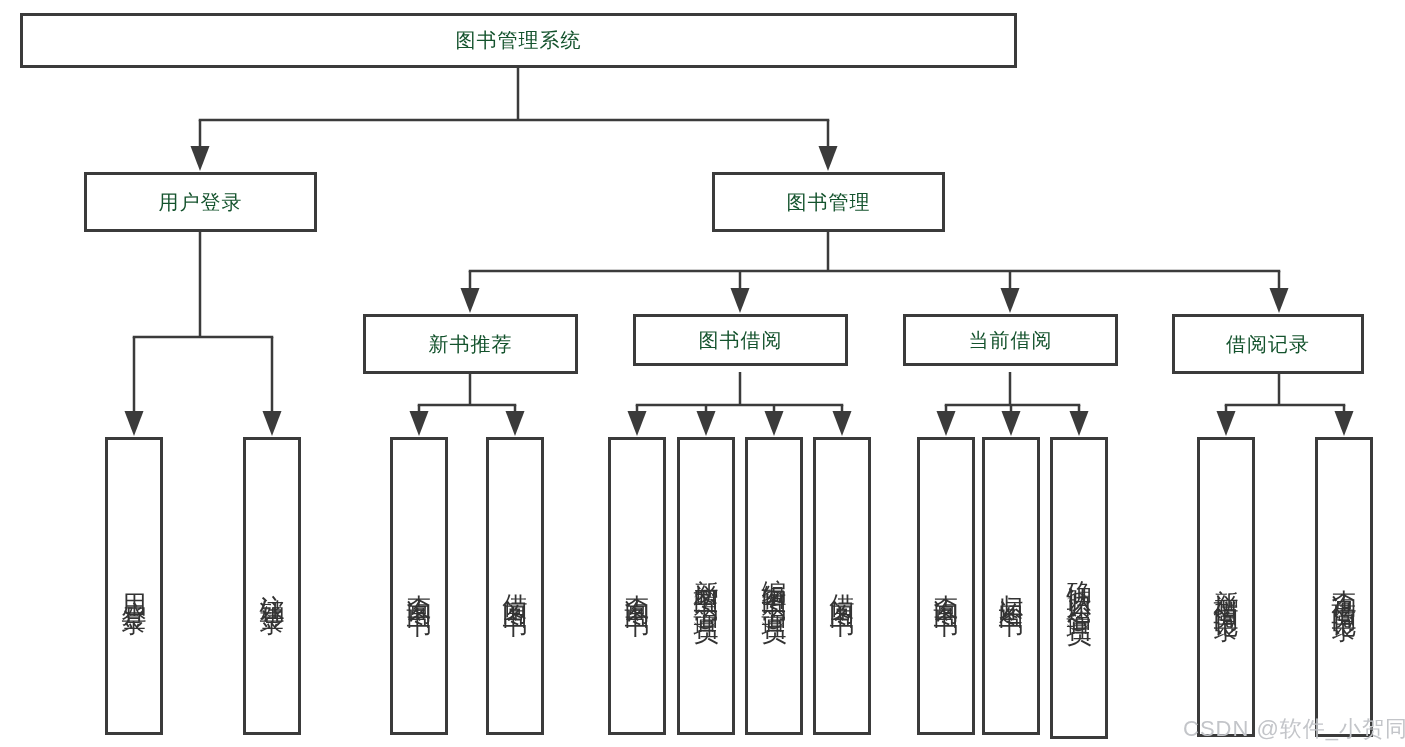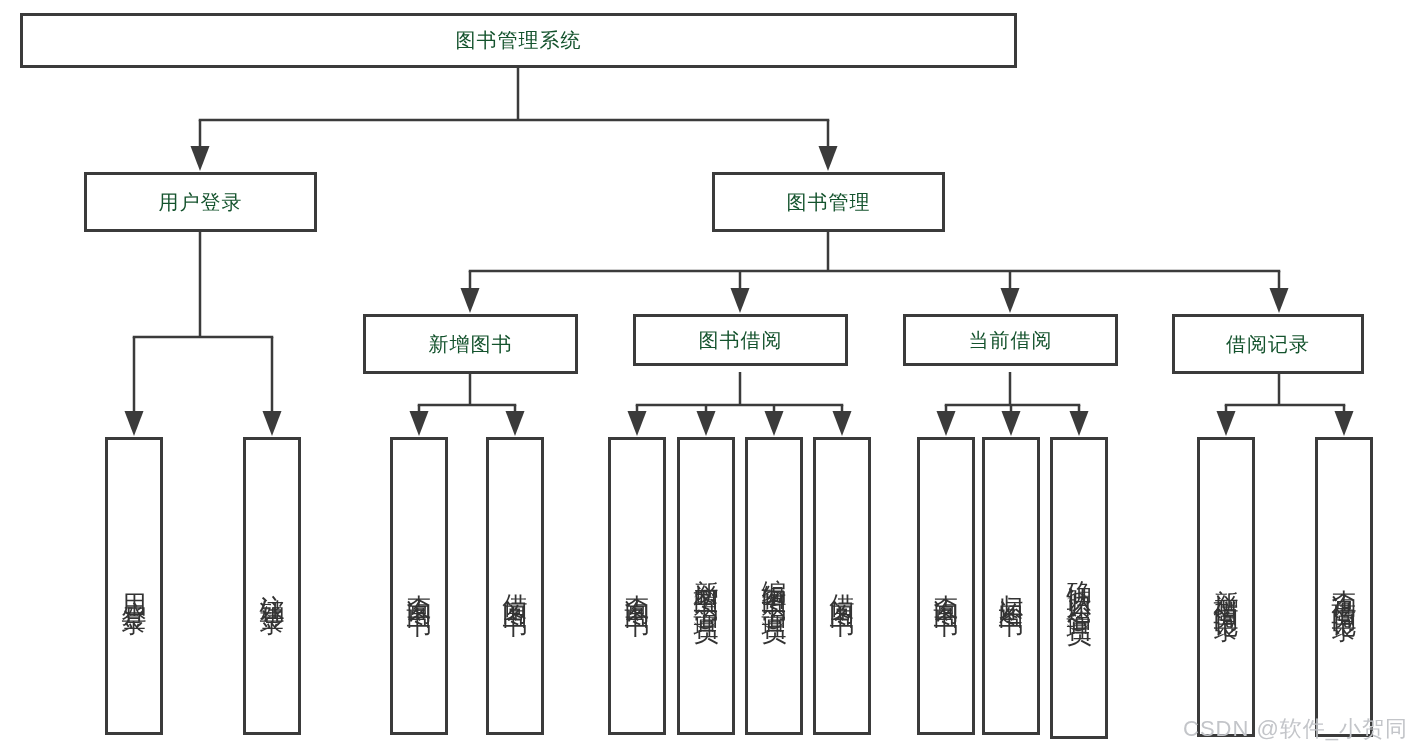--- a/index.html
+++ b/index.html
@@ -113,21 +113,21 @@
   </div>
 
   <div class="hbox" style="left:84px;top:172px;width:233px;height:60px">
     <span class="hlabel">用户登录</span>
   </div>
   <div class="hbox" style="left:712px;top:172px;width:233px;height:60px">
     <span class="hlabel">图书管理</span>
   </div>
 
   <div class="hbox" style="left:363px;top:314px;width:215px;height:60px">
-    <span class="hlabel">新增图书</span>
+    <span class="hlabel">新书推荐</span>
   </div>
   <div class="hbox" style="left:633px;top:314px;width:215px;height:52px">
     <span class="hlabel">图书借阅</span>
   </div>
   <div class="hbox" style="left:903px;top:314px;width:215px;height:52px">
     <span class="hlabel">当前借阅</span>
   </div>
   <div class="hbox" style="left:1172px;top:314px;width:192px;height:60px">
     <span class="hlabel">借阅记录</span>
   </div>

